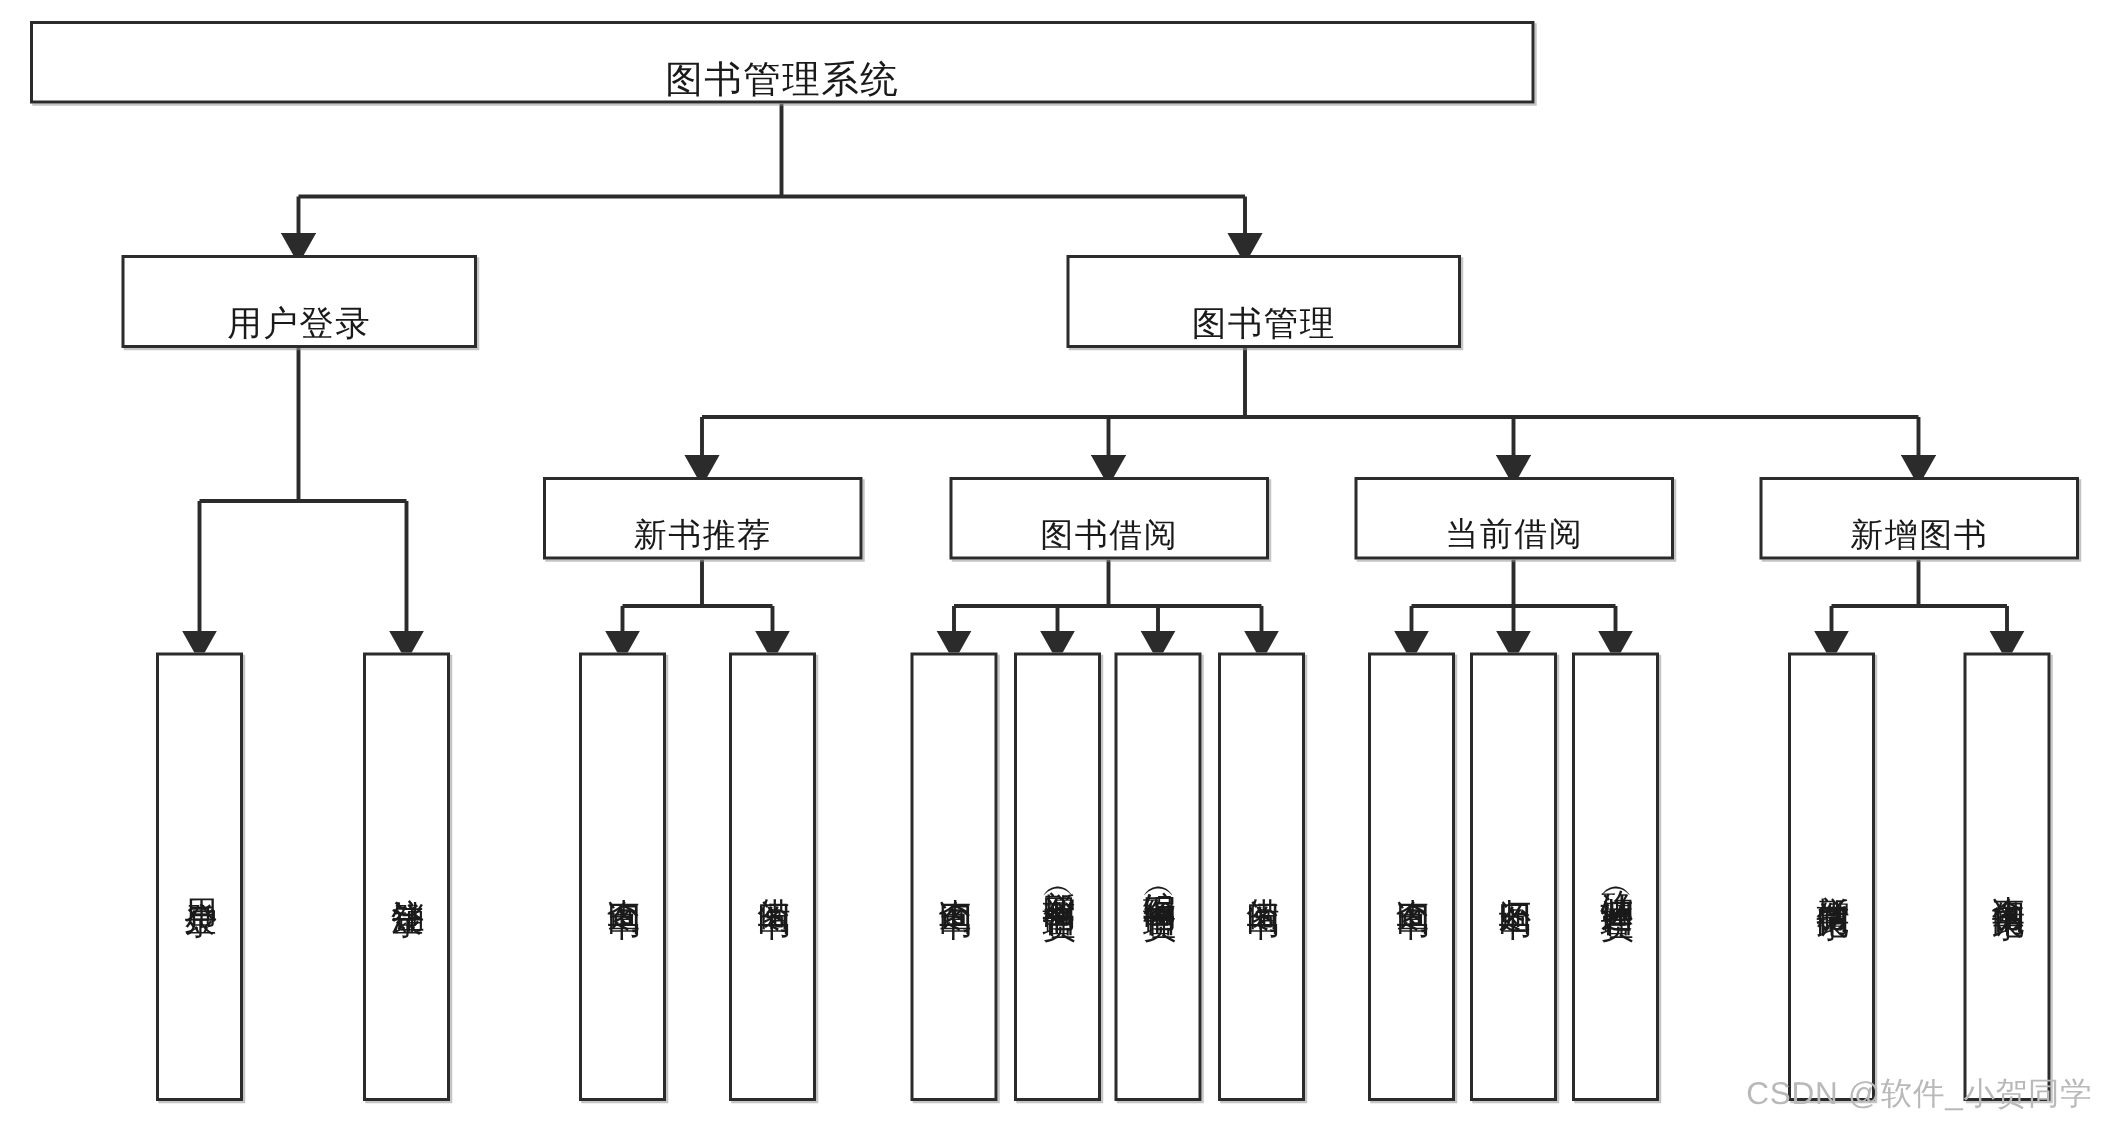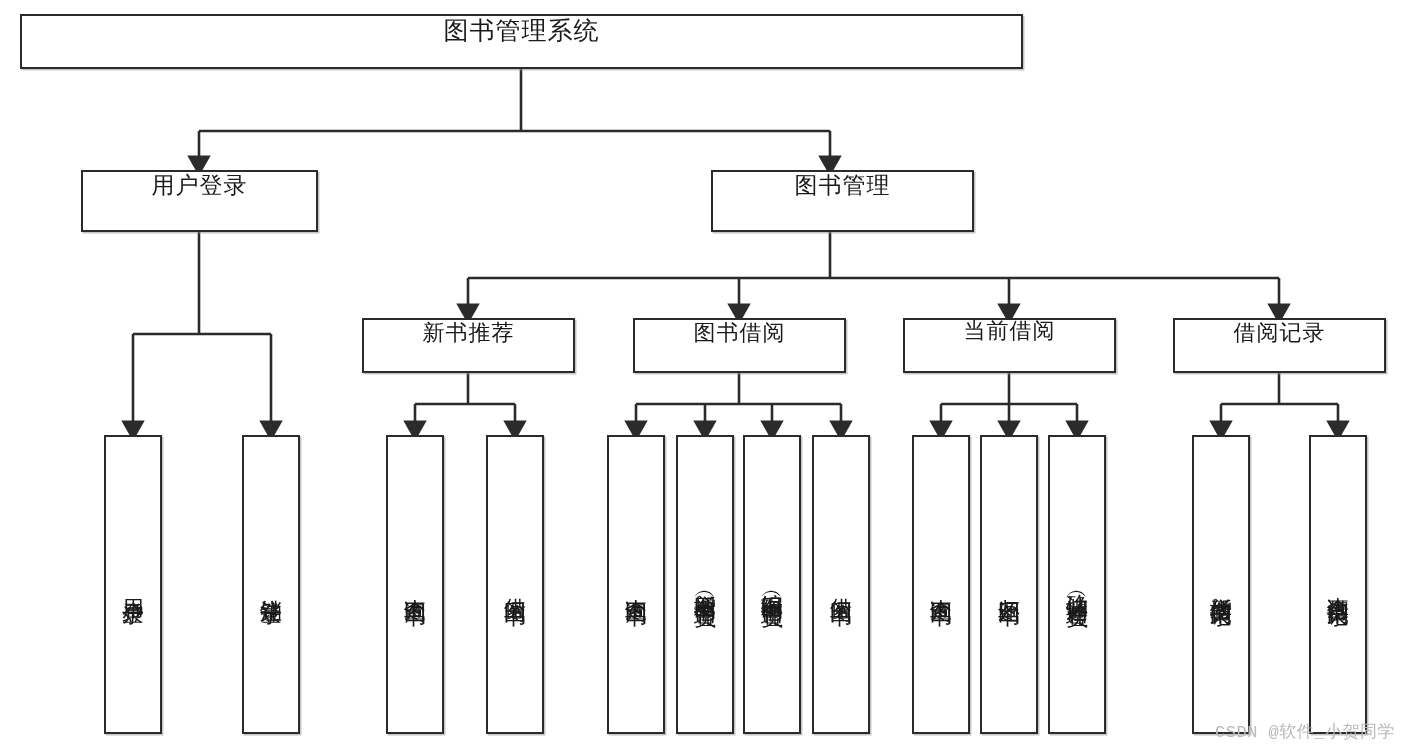--- a/index.html
+++ b/index.html
@@ -25,21 +25,21 @@
     width: 1405px;
     height: 747px;
     pointer-events: none;
   }
   .node {
     position: absolute;
     box-sizing: border-box;
     border: 2px solid #2b2b2b;
     background: #ffffff;
     display: flex;
-    align-items: flex-start;
+    align-items: flex-end;
     justify-content: center;
     color: #1a1a1a;
     box-shadow: 1.5px 1.5px 0 rgba(150,150,150,0.55);
   }
   .node .label {
     display: block;
     text-align: center;
     line-height: 1.18;
     color: #1a1a1a;
   }
@@ -85,25 +85,25 @@
     font-size: 22px;
     line-height: 1.28;
     letter-spacing: 2px;
     white-space: nowrap;
     text-align: center;
   }
   .watermark {
     position: absolute;
     right: 10px;
     bottom: 4px;
-    font-size: 17px;
+    font-size: 21px;
     color: #b9b9b9;
     letter-spacing: 0.5px;
     white-space: nowrap;
-    font-family: Liberation Mono, monospace;
+    font-family: Liberation Sans, sans-serif;
   }
 </style>
 </head>
 <body>
 
 <div id="diagram-root">
 
   <svg id="connectors" viewBox="0 0 1405 747" xmlns="http://www.w3.org/2000/svg">
     <defs>
       <marker id="arrow" markerWidth="9" markerHeight="9" refX="1" refY="4.5" orient="auto" markerUnits="strokeWidth">
@@ -172,21 +172,21 @@
 
   <div class="node lvl2" style="left:633px; width:213px;">
     <span class="label">图书借阅</span>
   </div>
 
   <div class="node lvl2" style="left:903px; width:213px;font-family:Liberation Mono, monospace;">
     <span class="label">当前借阅</span>
   </div>
 
   <div class="node lvl2" style="left:1173px; width:213px;">
-    <span class="label">借阅记录</span>
+    <span class="label">新增图书</span>
   </div>
 
   <div class="node leaf" style="left:104px; width:58px;">
     <span class="label">用户登录</span>
   </div>
 
   <div class="node leaf" style="left:242px; width:58px;">
     <span class="label">注销登录</span>
   </div>
 

